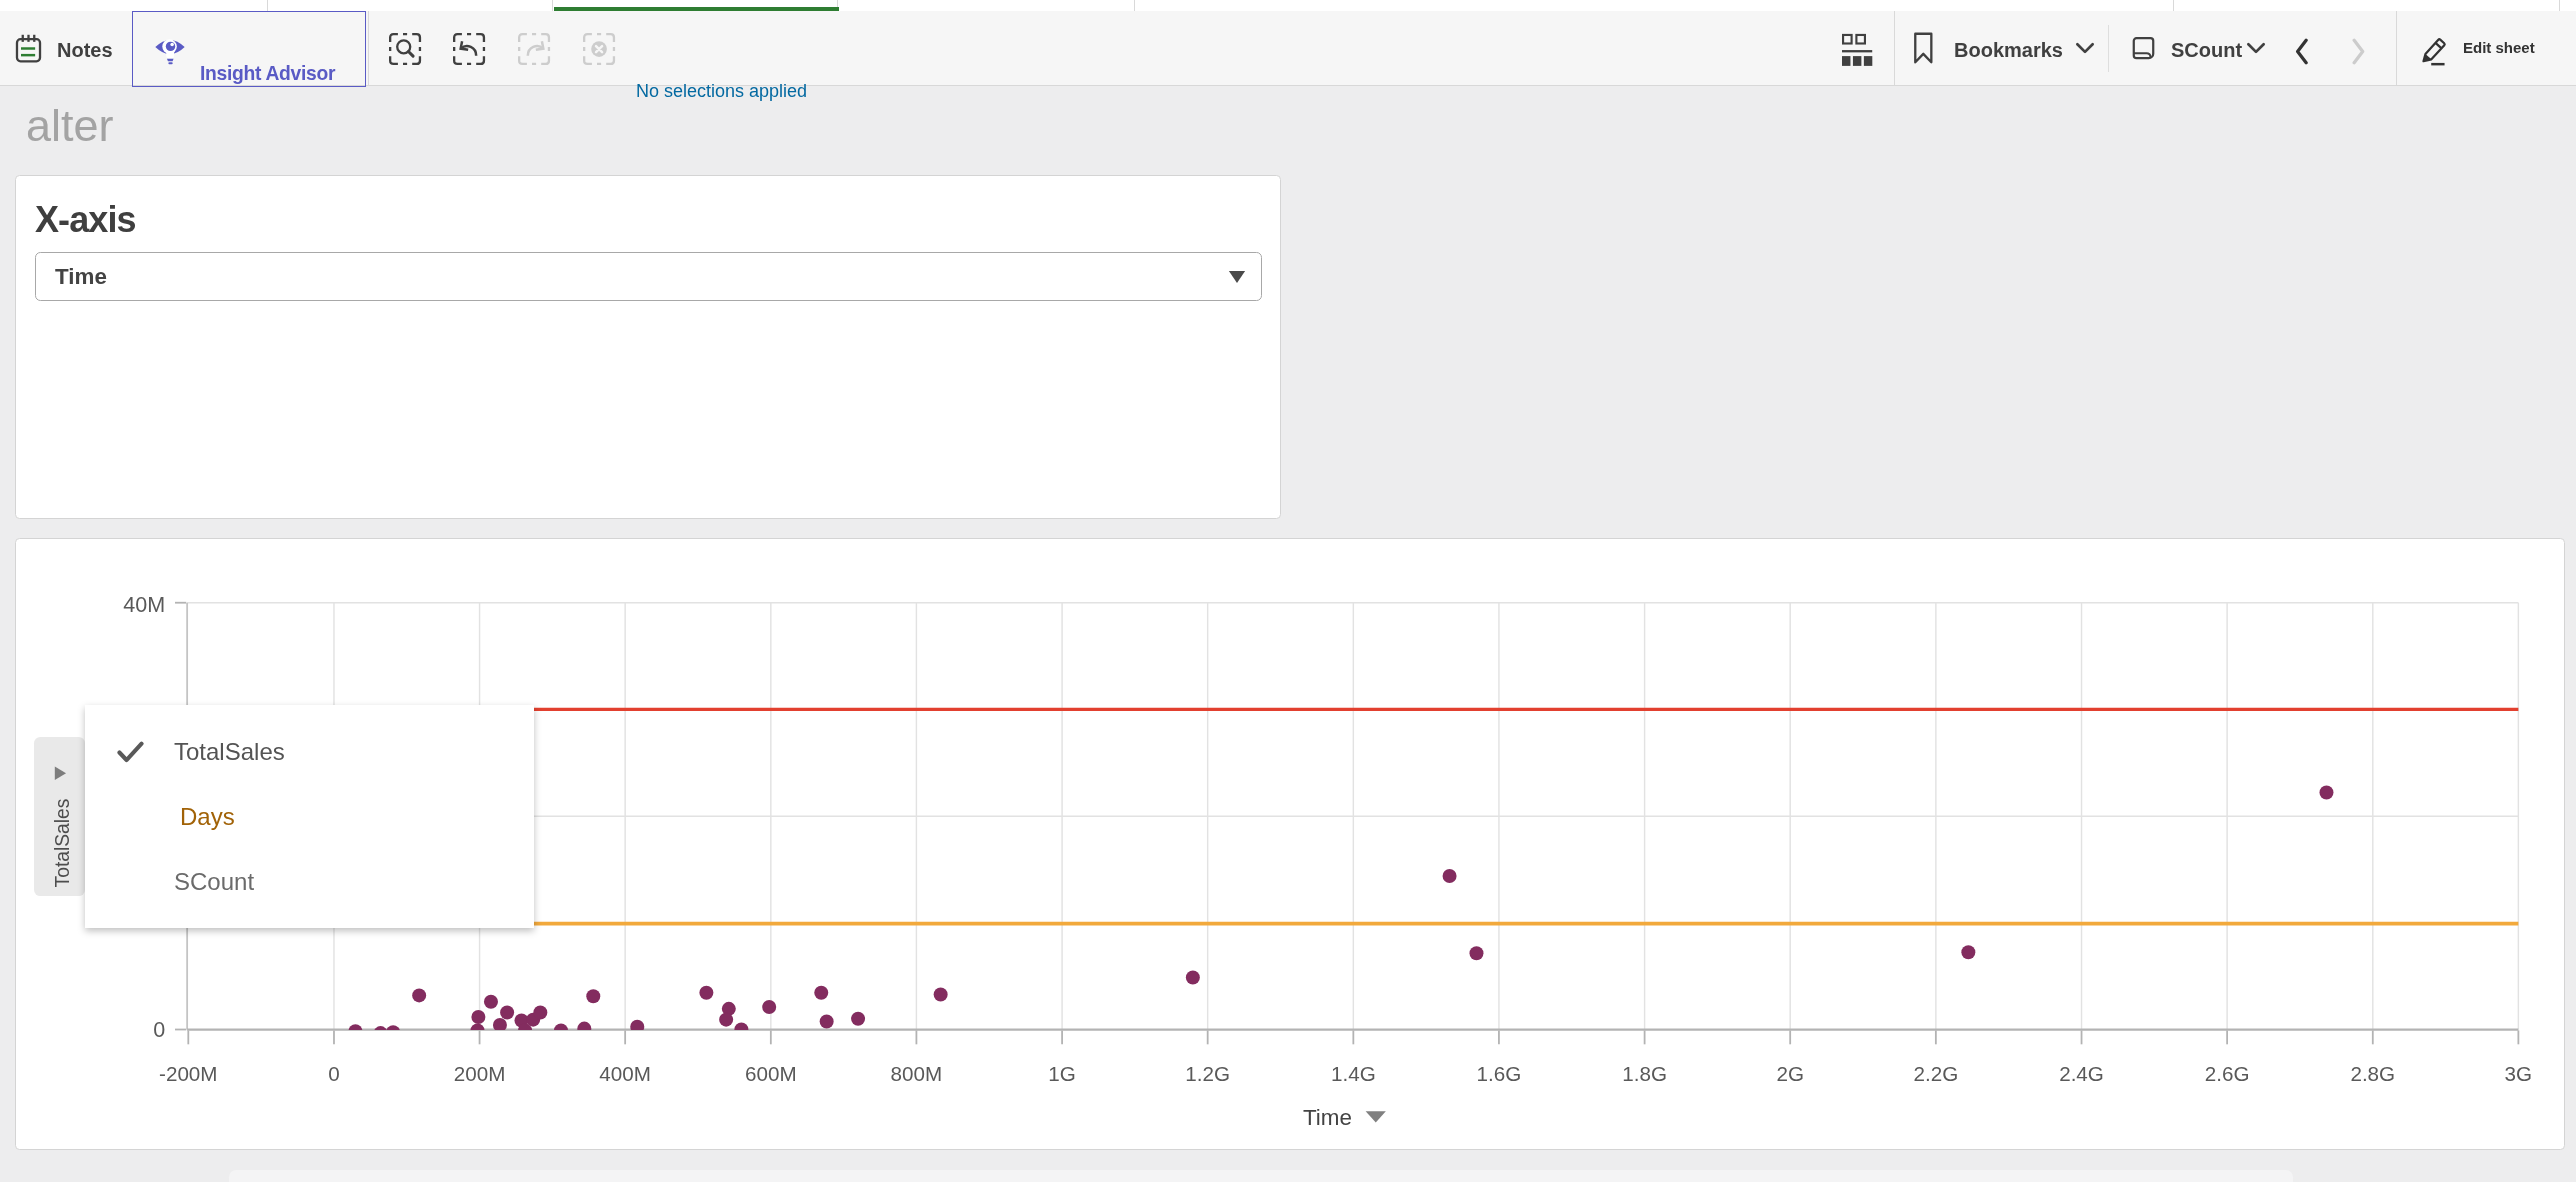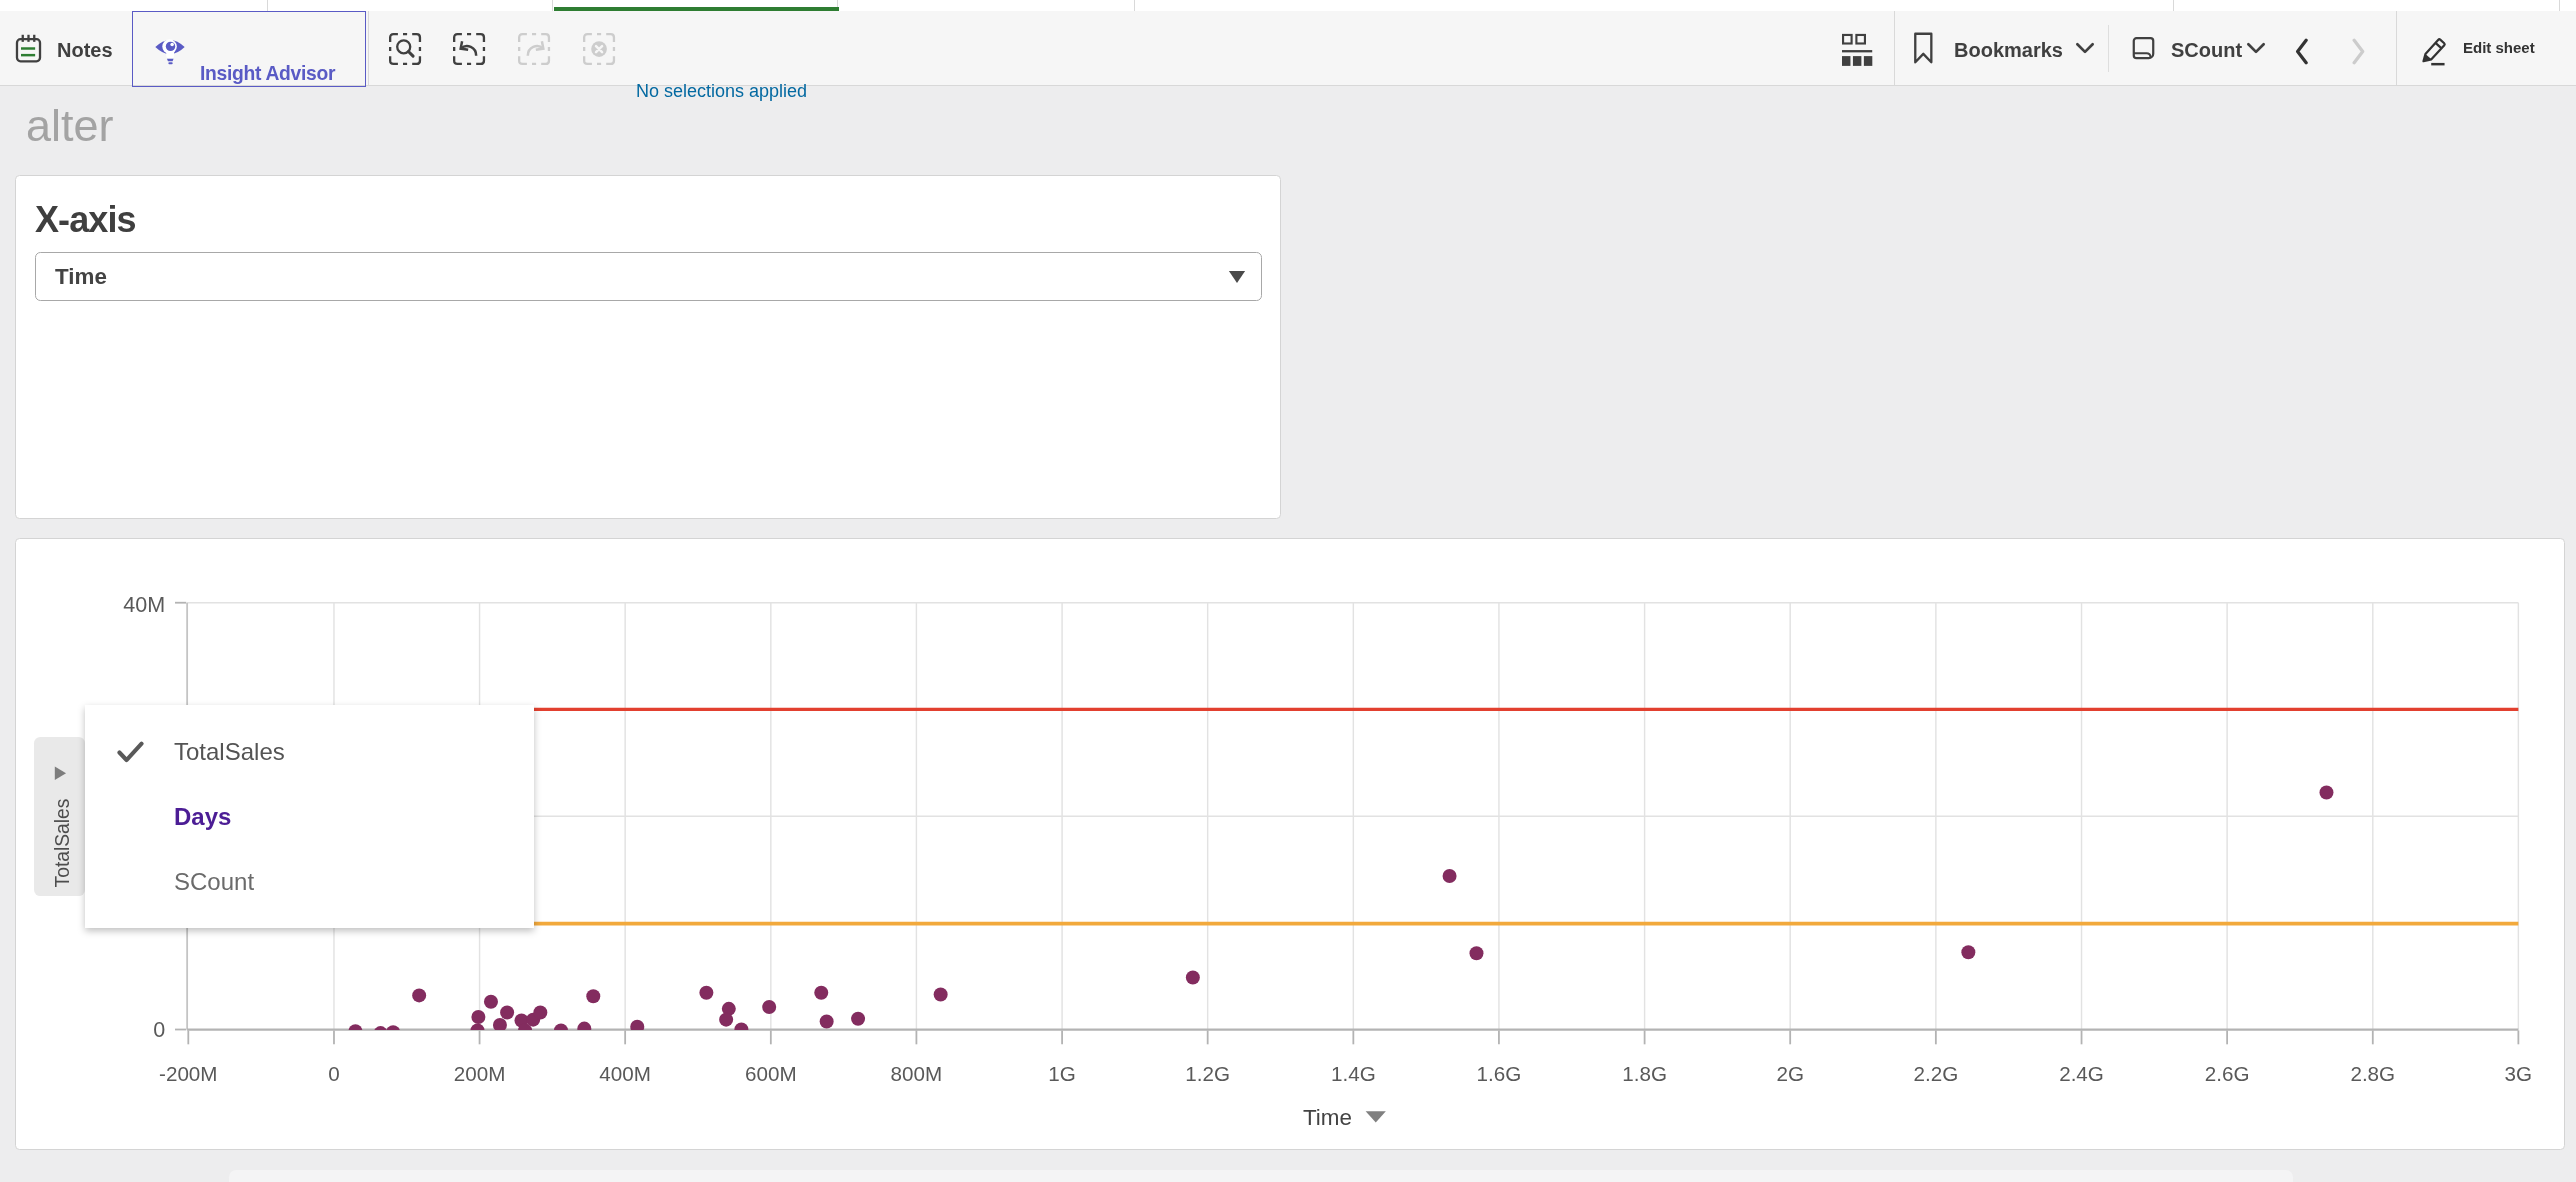--- a/index.html
+++ b/index.html
@@ -230,17 +230,17 @@
 <div class="abs" style="left:53px;top:766px;"><svg width="14.4" height="14.4" viewBox="0 0 16 16">
 <polygon points="2,0.5 2,15.5 14.5,8" fill="#7d7d7d"></polygon>
 </svg></div>
 <div class="abs" style="left:63px;top:843px;transform:translate(-50%,-50%) rotate(-90deg);font-size:19.3px;color:#4d4d4d;white-space:nowrap;">TotalSales</div>
 
 <div class="abs" style="left:85px;top:705px;width:449px;height:223px;background:#ffffff;box-shadow:0 2.7px 7.2px rgba(0,0,0,0.25);"></div>
 <div class="abs" style="left:117px;top:741px;"><svg width="27" height="23" viewBox="0 0 30 26">
 <path d="M2.5,13 L10.5,21.5 L27.5,3" fill="none" stroke="#595959" stroke-width="4.6" stroke-linecap="round" stroke-linejoin="round"></path>
 </svg></div>
 <div class="abs" style="left:174px;top:738px;font-size:24px;color:#545454;">TotalSales</div>
-<div class="abs" style="left:174px;top:803px;font-size:24px;color:#4c1d95;font-weight:bold;">Days</div>
+<div class="abs" style="left:180px;top:803px;font-size:24px;color:#a16207;">Days</div>
 <div class="abs" style="left:174px;top:868px;font-size:24px;color:#6b6b6b;">SCount</div>
 
 <div class="abs" style="left:229px;top:1170px;width:2064px;height:12.6px;background:#f4f4f5;border-radius:7.2px 7.2px 0 0;"></div>
 
 
 </body></html>

